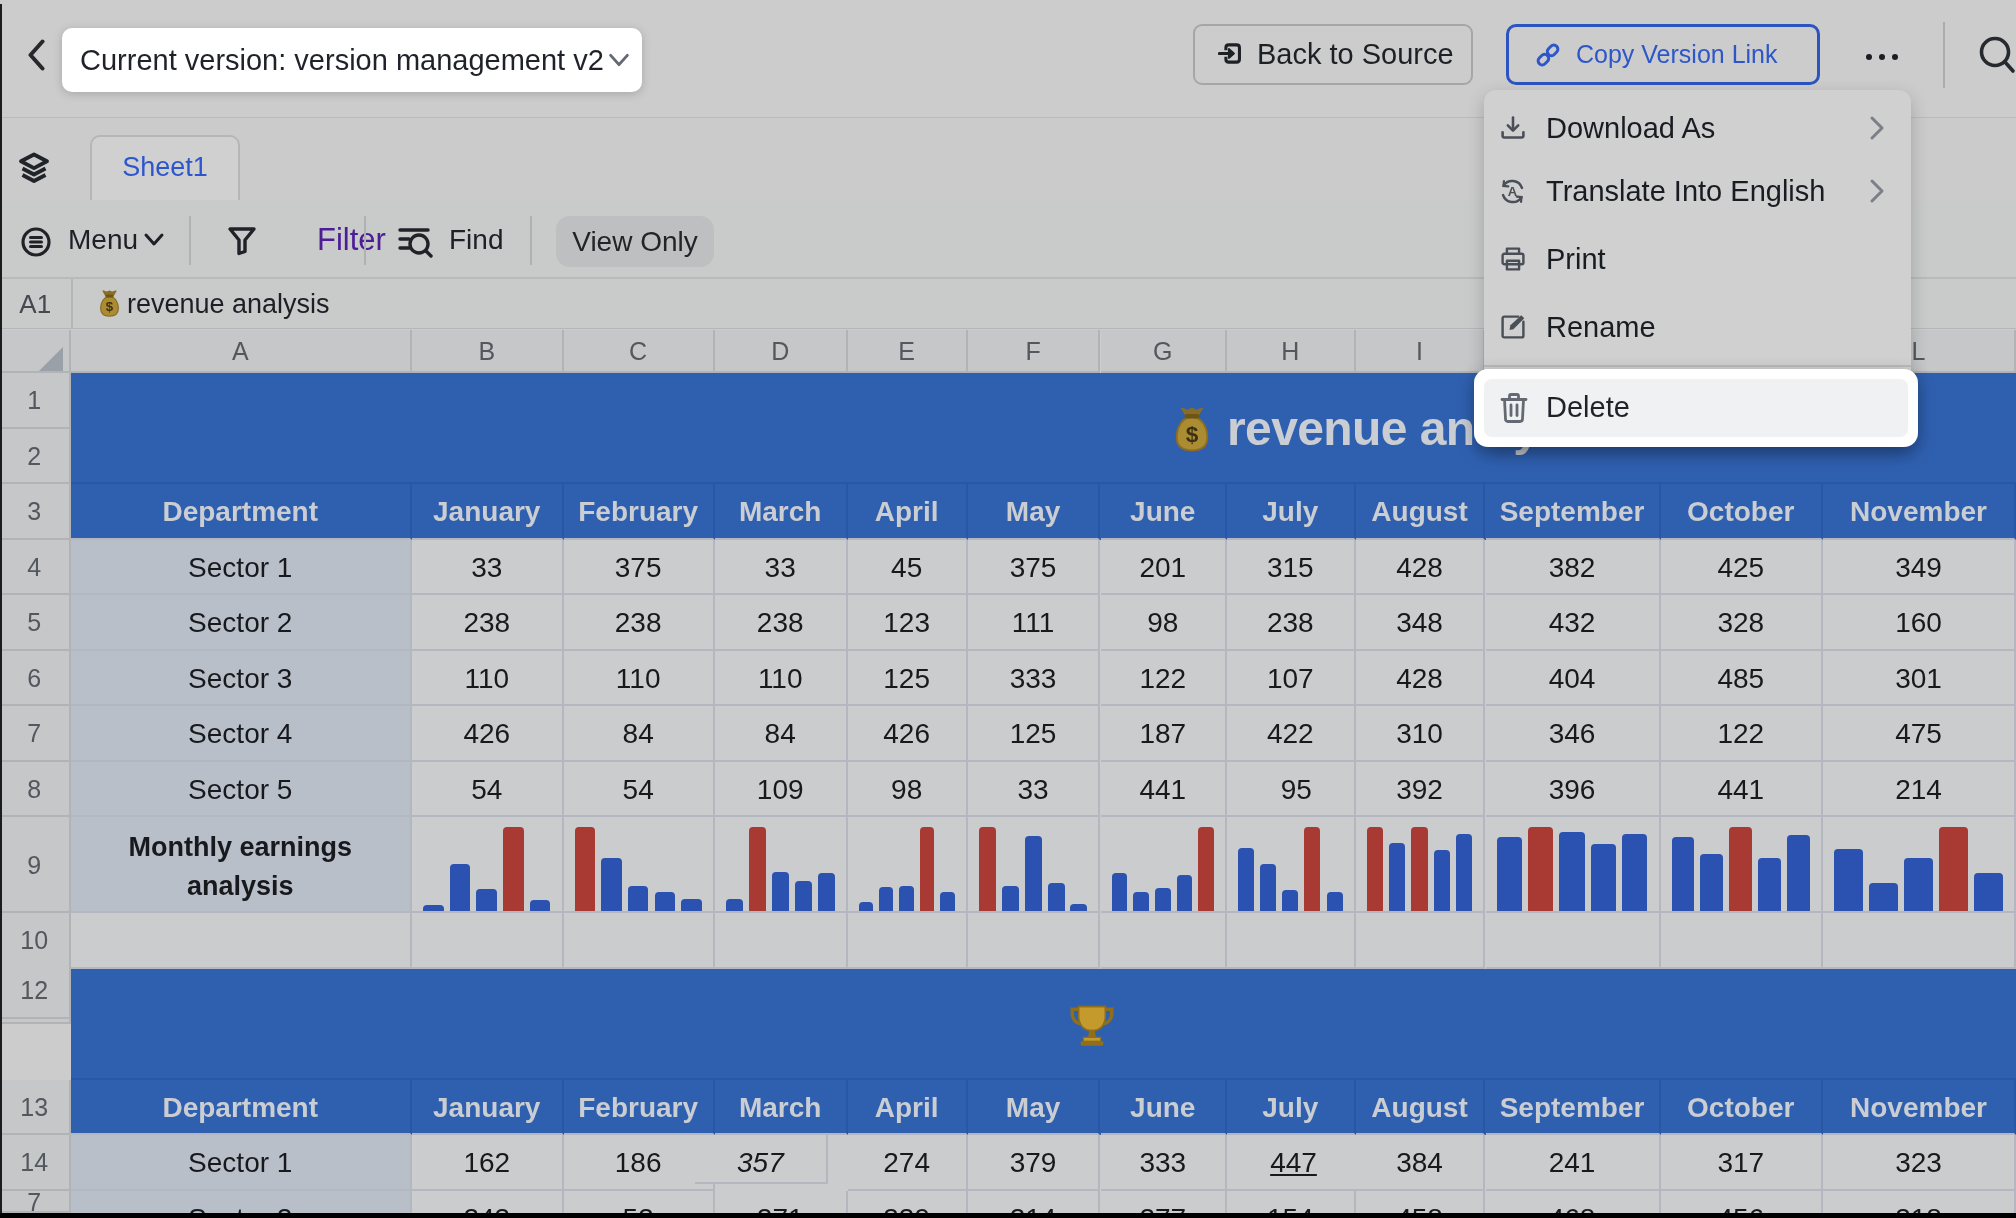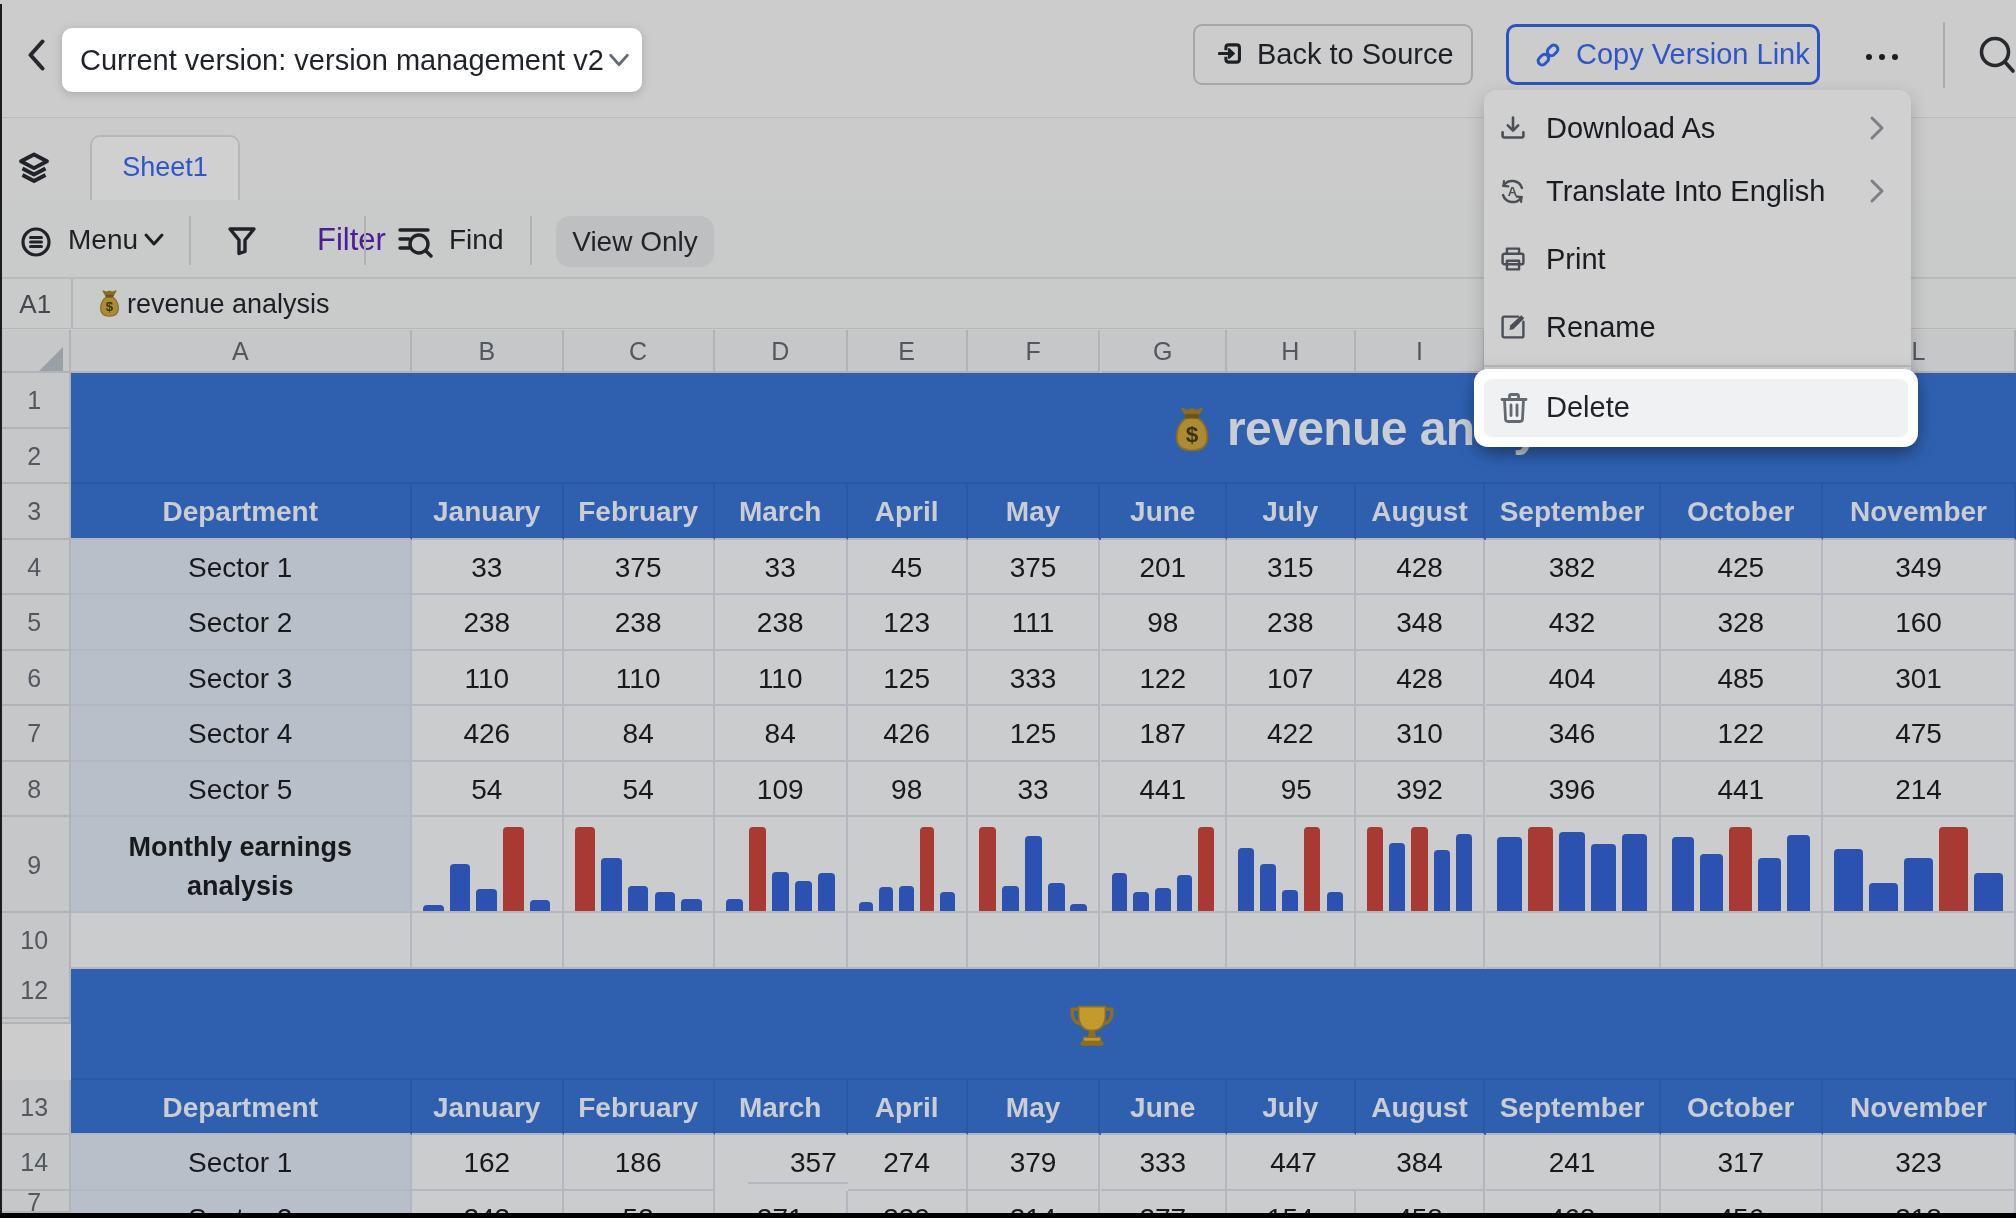--- a/index.html
+++ b/index.html
@@ -32,21 +32,21 @@
 <div class="abs" style="left:1257px;top:24px;height:61px;line-height:61px;font-size:29px;color:#1d2025;">Back to Source</div>
 <div class="abs" style="left:1506px;top:24px;width:314px;height:61px;border:3px solid #2b54c0;border-radius:10px;"></div>
 <svg class="abs" style="left:1533px;top:40px;" width="30" height="30" viewBox="0 0 24 24">
     <g fill="none" stroke="#2d57c9" stroke-width="2.4" stroke-linecap="round">
       <g transform="rotate(45 12 12)">
         <rect x="8.75" y="2.2" width="6.5" height="9.2" rx="3.2"></rect>
         <rect x="8.75" y="12.6" width="6.5" height="9.2" rx="3.2"></rect>
       </g>
     </g>
   </svg>
-<div class="abs" style="left:1576px;top:24px;height:61px;line-height:61px;font-size:29px;color:#2d57c9;">Copy Version Link</div>
+<div class="abs" style="left:1576px;top:24px;height:61px;line-height:61px;font-size:25px;color:#2d57c9;">Copy Version Link</div>
 <div class="abs" style="left:1866px;top:54px;width:6px;height:6px;border-radius:50%;background:#1a1d21;"></div>
 <div class="abs" style="left:1879px;top:54px;width:6px;height:6px;border-radius:50%;background:#1a1d21;"></div>
 <div class="abs" style="left:1892px;top:54px;width:6px;height:6px;border-radius:50%;background:#1a1d21;"></div>
 <div class="abs" style="left:1943px;top:22px;width:2px;height:66px;background:#ababab;"></div>
 <svg class="abs" style="left:1976px;top:34px;" width="40" height="42" viewBox="0 0 40 42">
     <circle cx="19" cy="18" r="13.5" fill="none" stroke="#26292d" stroke-width="3.6"></circle>
     <path d="M29 28 L37 37" stroke="#26292d" stroke-width="3.6" stroke-linecap="round"></path>
   </svg>
 <div class="abs" style="left:0;top:118px;width:2016px;height:82px;background:#cbcbcc;"></div>
 <svg class="abs" style="left:18px;top:152px;" width="32" height="31" viewBox="0 0 32 31">
@@ -324,25 +324,25 @@
 <div class="mhdr" style="left:967.7px;top:1079.5px;width:132.79999999999995px;height:55.5px;line-height:55.5px;">May</div>
 <div class="mhdr" style="left:1100.5px;top:1079.5px;width:126.5px;height:55.5px;line-height:55.5px;">June</div>
 <div class="mhdr" style="left:1227px;top:1079.5px;width:128.5999999999999px;height:55.5px;line-height:55.5px;">July</div>
 <div class="mhdr" style="left:1355.6px;top:1079.5px;width:129.9000000000001px;height:55.5px;line-height:55.5px;">August</div>
 <div class="mhdr" style="left:1485.5px;top:1079.5px;width:175.0px;height:55.5px;line-height:55.5px;">September</div>
 <div class="mhdr" style="left:1660.5px;top:1079.5px;width:162.5px;height:55.5px;line-height:55.5px;">October</div>
 <div class="mhdr" style="left:1823px;top:1079.5px;width:193px;height:55.5px;line-height:55.5px;">November</div>
 <div class="cellnum sector" style="left:70.5px;top:1135px;width:341.5px;height:55.5px;line-height:55.5px;">Sector 1</div>
 <div class="cellnum" style="left:412px;top:1135px;width:151.5px;height:55.5px;line-height:55.5px;">162</div>
 <div class="cellnum" style="left:563.5px;top:1135px;width:151.29999999999995px;height:55.5px;line-height:55.5px;">186</div>
-<div class="cellnum" style="left:748px;top:1135px;width:132.80000000000007px;height:49px;line-height:55.5px;">357</div>
+<div class="cellnum" style="left:695px;top:1135px;width:132.80000000000007px;height:49px;line-height:55.5px;font-style:italic;">357</div>
 <div class="cellnum" style="left:847.6px;top:1135px;width:120.10000000000002px;height:55.5px;line-height:55.5px;">274</div>
 <div class="cellnum" style="left:967.7px;top:1135px;width:132.79999999999995px;height:55.5px;line-height:55.5px;">379</div>
 <div class="cellnum" style="left:1100.5px;top:1135px;width:126.5px;height:55.5px;line-height:55.5px;">333</div>
-<div class="cellnum" style="left:1227px;top:1135px;width:135px;height:55.5px;line-height:55.5px;">447</div>
+<div class="cellnum" style="left:1227px;top:1135px;width:135px;height:55.5px;line-height:55.5px;text-decoration:underline;">447</div>
 <div class="cellnum" style="left:1355.6px;top:1135px;width:129.9000000000001px;height:55.5px;line-height:55.5px;">384</div>
 <div class="cellnum" style="left:1485.5px;top:1135px;width:175.0px;height:55.5px;line-height:55.5px;">241</div>
 <div class="cellnum" style="left:1660.5px;top:1135px;width:162.5px;height:55.5px;line-height:55.5px;">317</div>
 <div class="cellnum" style="left:1823px;top:1135px;width:193px;height:55.5px;line-height:55.5px;">323</div>
 <div class="cellnum sector" style="left:70.5px;top:1190.5px;width:341.5px;height:55.5px;line-height:55.5px;">Sector 2</div>
 <div class="cellnum" style="left:412px;top:1190.5px;width:151.5px;height:55.5px;line-height:55.5px;">243</div>
 <div class="cellnum" style="left:563.5px;top:1190.5px;width:151.29999999999995px;height:55.5px;line-height:55.5px;">53</div>
 <div class="cellnum" style="left:714.8px;top:1190.5px;width:132.80000000000007px;height:55.5px;line-height:55.5px;">271</div>
 <div class="cellnum" style="left:847.6px;top:1190.5px;width:120.10000000000002px;height:55.5px;line-height:55.5px;">339</div>
 <div class="cellnum" style="left:967.7px;top:1190.5px;width:132.79999999999995px;height:55.5px;line-height:55.5px;">214</div>

